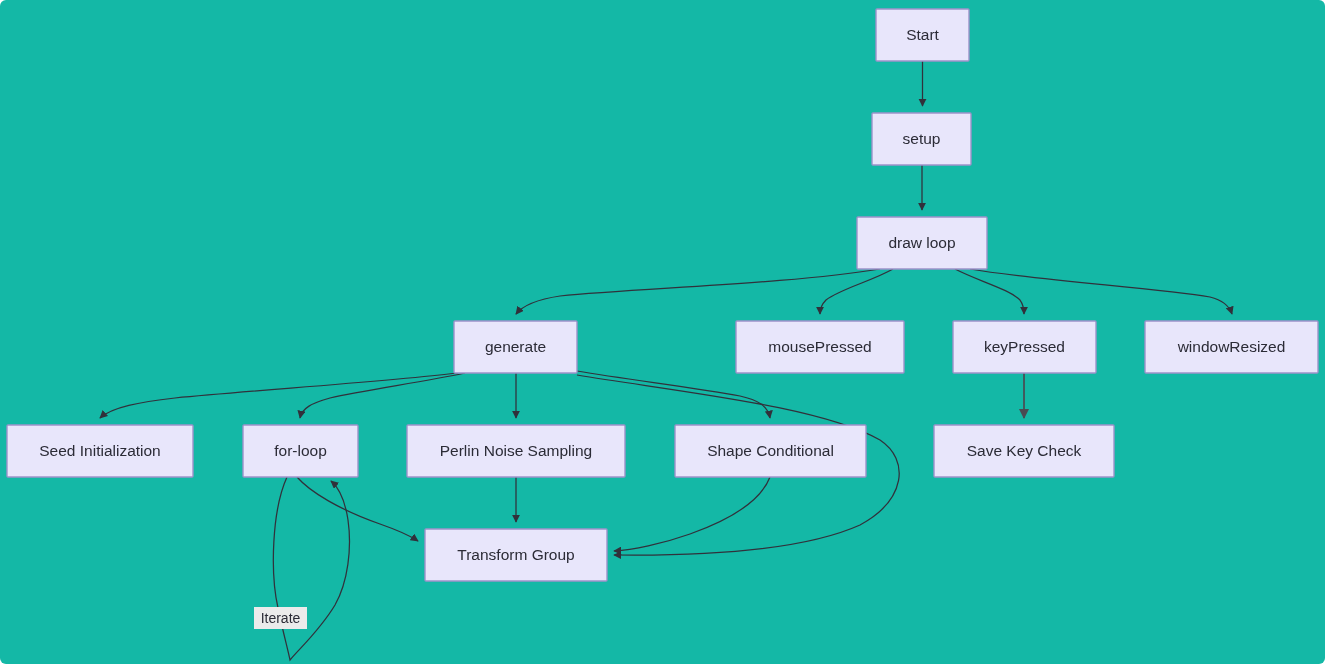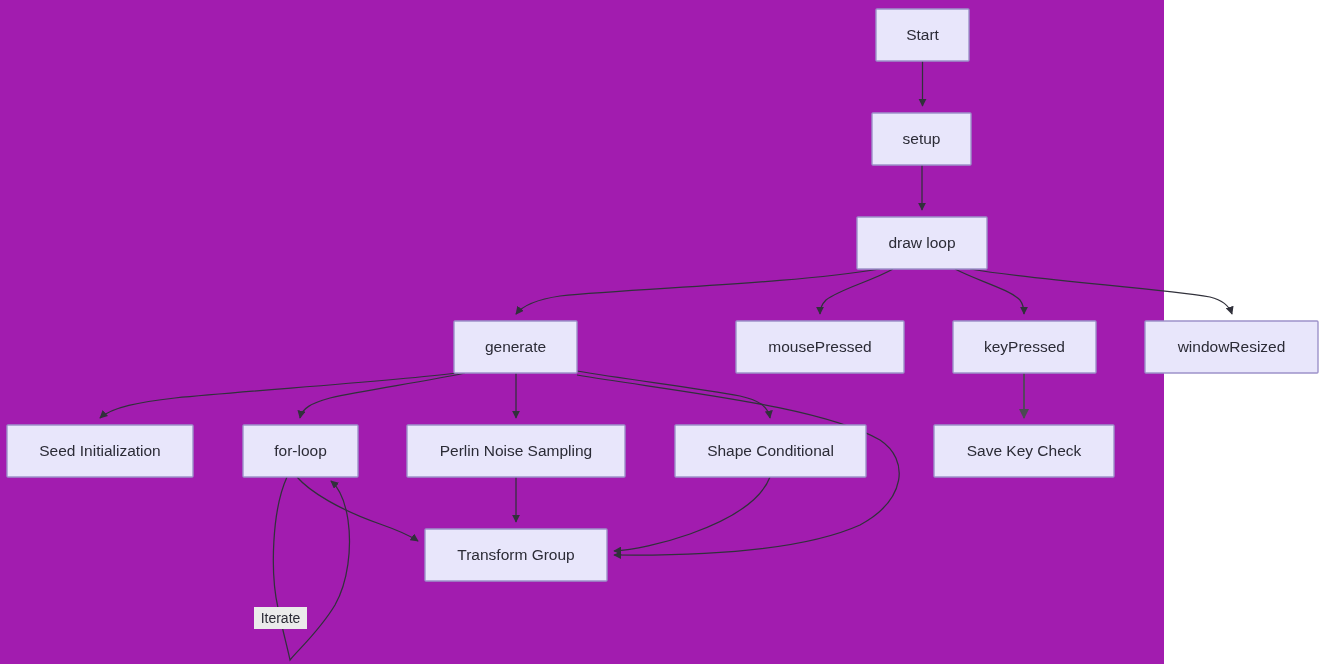--- a/index.html
+++ b/index.html
@@ -8,23 +8,24 @@
     background: #ffffff;
   }
   body {
     width: 1326px;
     height: 664px;
     font-family: "Liberation Sans", sans-serif;
     overflow: hidden;
   }
   #flowchart-root {
     position: relative;
-    width: 1164px;
+    width: 1325px;
     height: 664px;
-    background: #a21caf;
+    background: #14b8a6;
+    border-radius: 6px;
   }
   svg#diagram {
     display: block;
     width: 1326px;
     height: 664px;
   }
   .node-rect {
     fill: #e8e6fb;
     stroke: #9d92ca;
     stroke-width: 1.4px;

